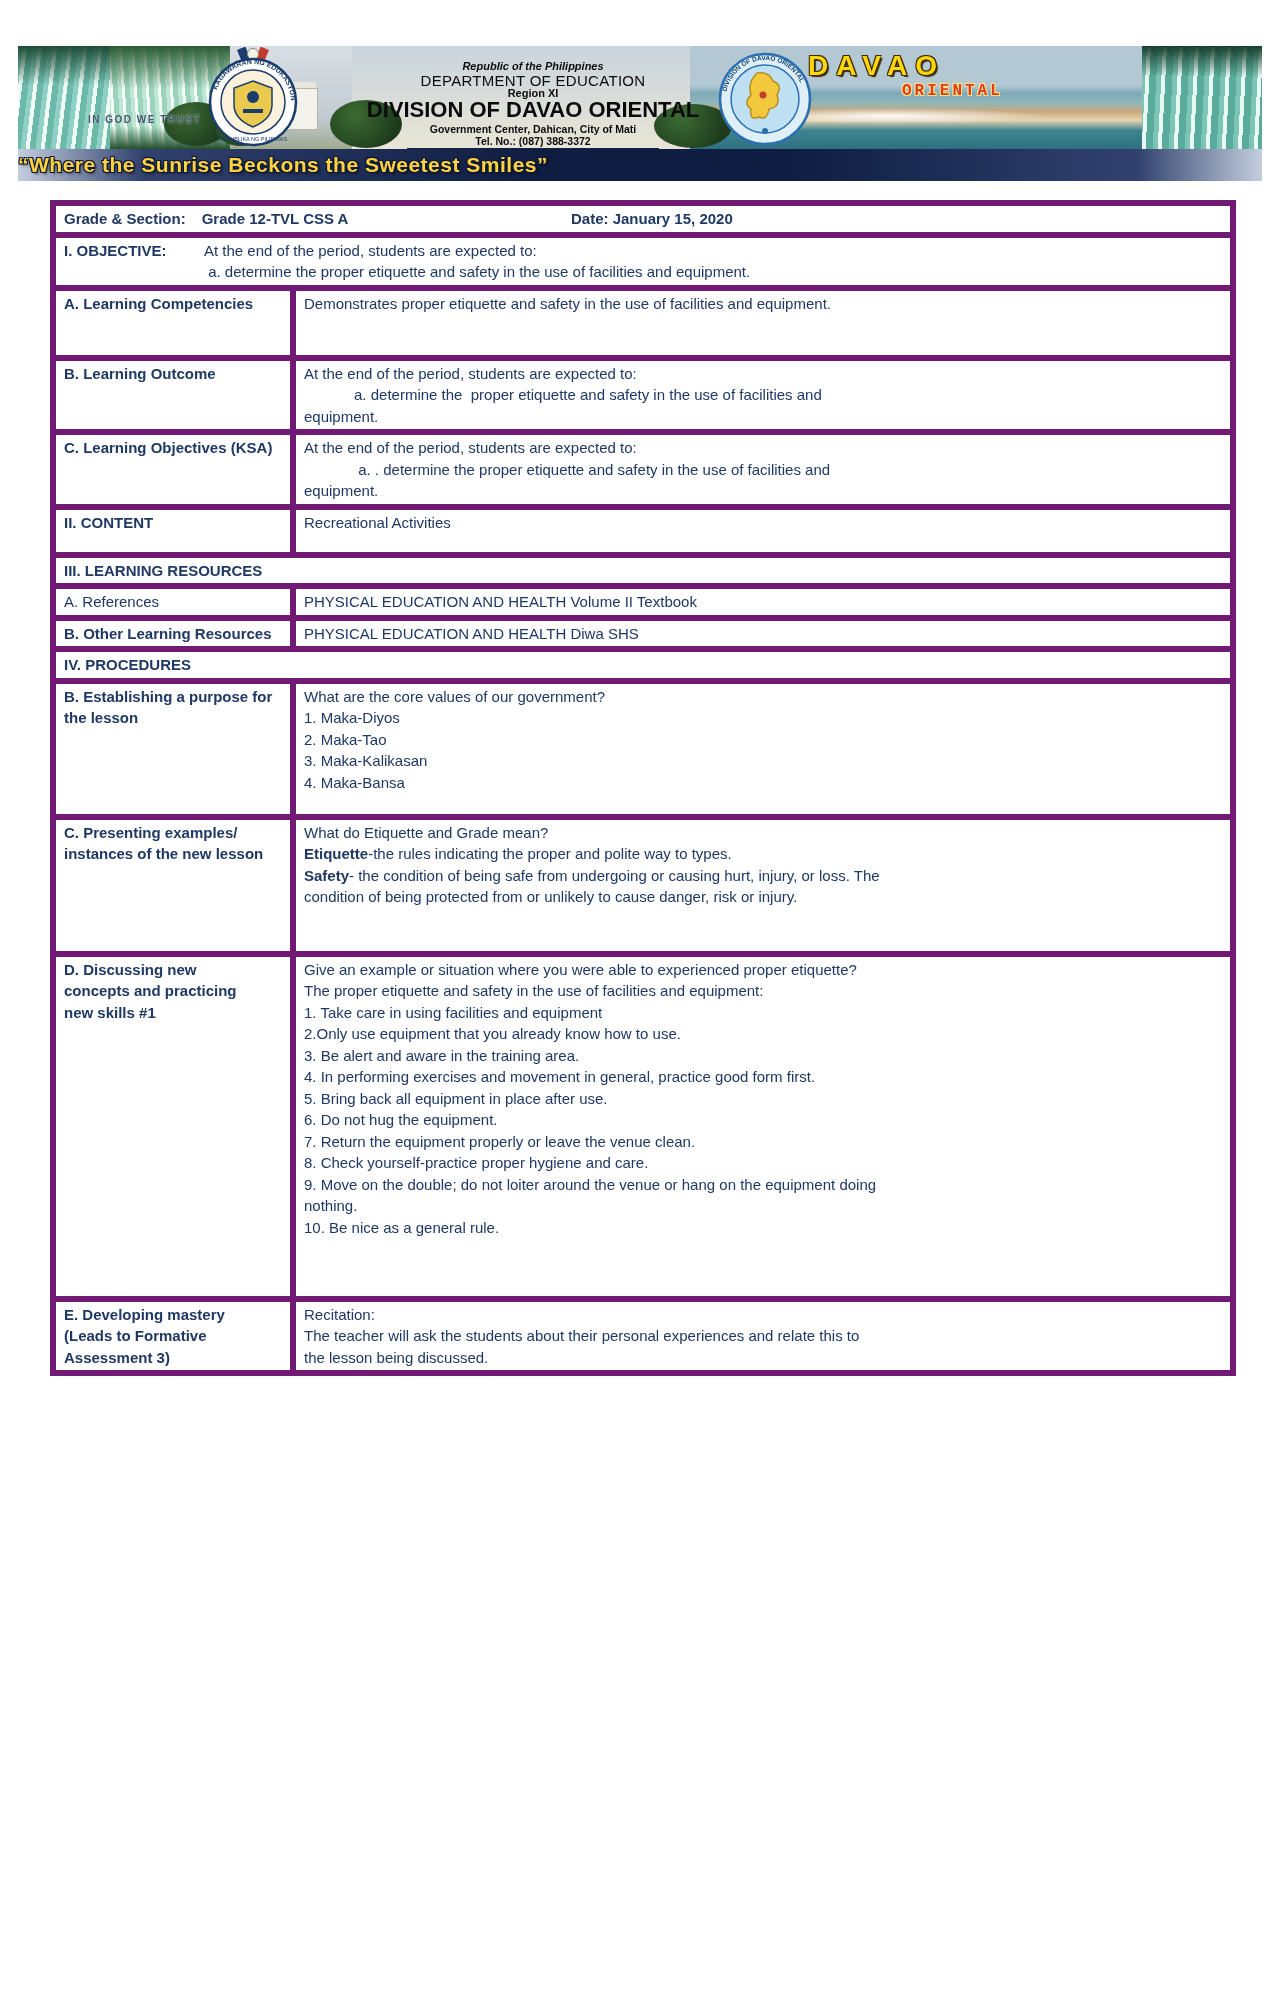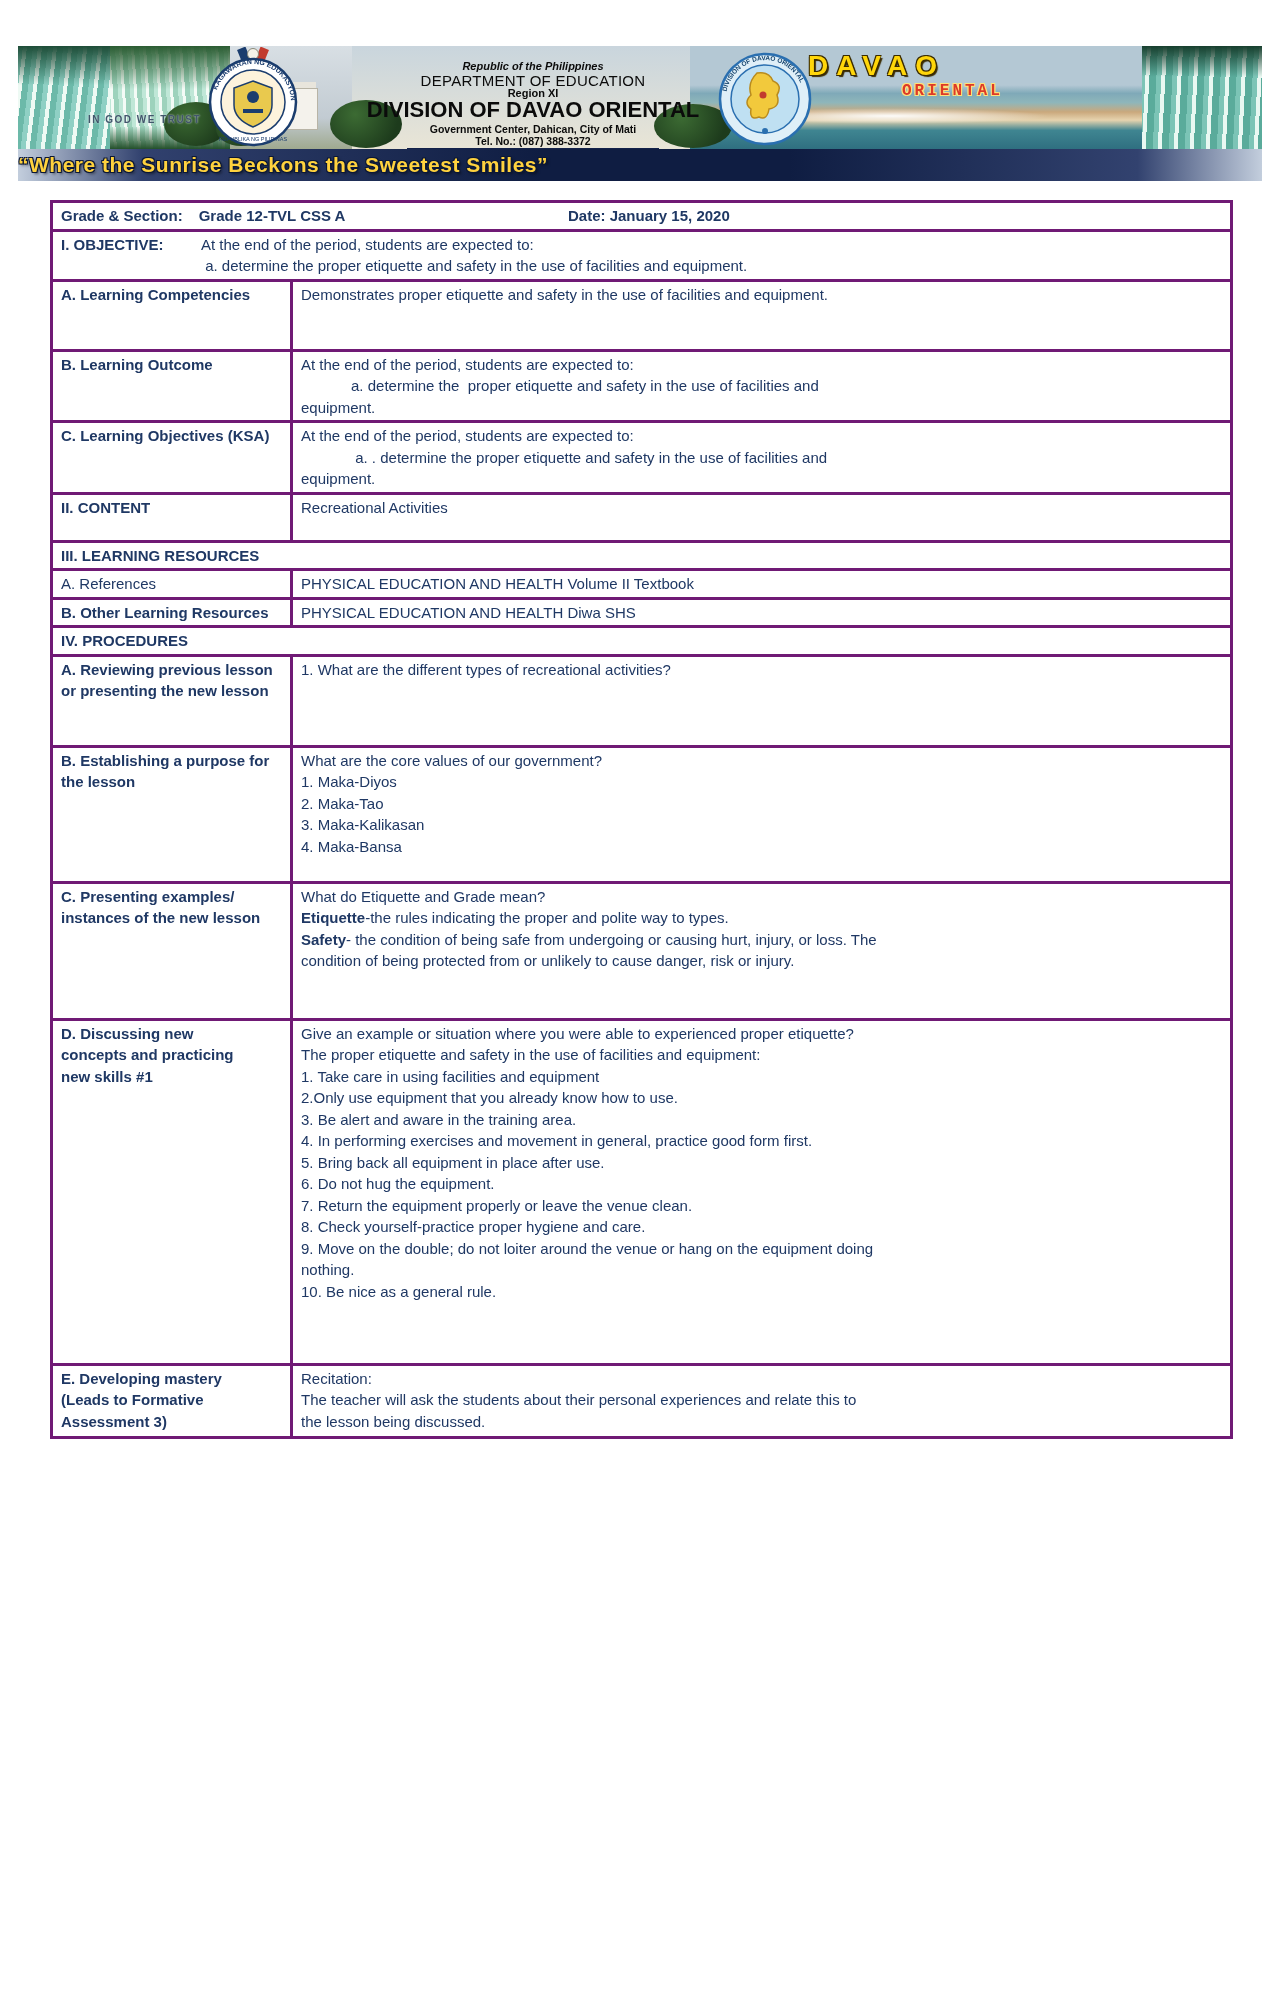--- a/index.html
+++ b/index.html
@@ -57,21 +57,21 @@
   .strip { position:absolute; left:0; right:0; bottom:0; height:32px;
     background:linear-gradient(90deg,#c3cedd 0%,#31416e 10%,#0f1d42 42%,#0f1d42 62%,#32426f 90%,#c3cedd 100%);
     display:flex; align-items:center; justify-content:flex-start; }
   .strip-text { font-size:21px; font-weight:bold; color:#ffd23e; letter-spacing:.5px;
     text-shadow:1px 1px 0 #0c1836, -1px -1px 0 #0c1836, 1px -1px 0 #0c1836, -1px 1px 0 #0c1836, 2px 2px 3px rgba(0,0,0,.55); }
 
   
   .lesson-table { position:absolute; left:50px; top:200px; width:1180px;
     border-collapse:collapse; table-layout:fixed; border:2px solid #000;
     font-size:15px; line-height:21.5px; color:#1f3864; }
-  .lesson-table td { border:3px solid #701a75; vertical-align:top; padding:2px 8px; }
+  .lesson-table td { border:6px solid #701a75; vertical-align:top; padding:2px 8px; }
   .b { font-weight:bold; }
   .pre { white-space:pre-wrap; }
   .label-cell { font-weight:bold; white-space:pre-wrap; }
   .meta-wrap { position:relative; }
   .meta-grade-value { margin-left:16px; }
   .meta-date { position:absolute; left:507px; top:0; }
   .obj-flex { display:flex; align-items:flex-start; }
   .obj-label { flex:0 0 140px; }
   .obj-content { flex:1; }
 </style>
@@ -210,25 +210,20 @@
 
       <tr style="height:23px">
         <td class="label-cell">B. Other Learning Resources</td>
         <td>PHYSICAL EDUCATION AND HEALTH  Diwa SHS</td>
       </tr>
 
       <tr style="height:23px">
         <td colspan="2" class="b">IV. PROCEDURES</td>
       </tr>
 
-      <tr style="height:91px">
-        <td class="label-cell">A. Reviewing previous lesson
-or presenting the new lesson</td>
-        <td class="pre">1. What are the different types of recreational activities?</td>
-      </tr>
 
       <tr style="height:136px">
         <td class="label-cell">B. Establishing a purpose for
 the lesson</td>
         <td class="pre">What are the core values of our government?
 1. Maka-Diyos
 2. Maka-Tao
 3. Maka-Kalikasan
 4. Maka-Bansa</td>
       </tr>

